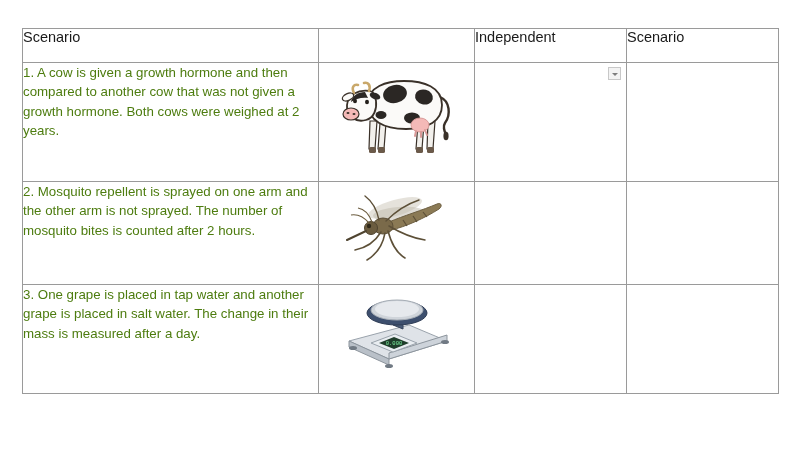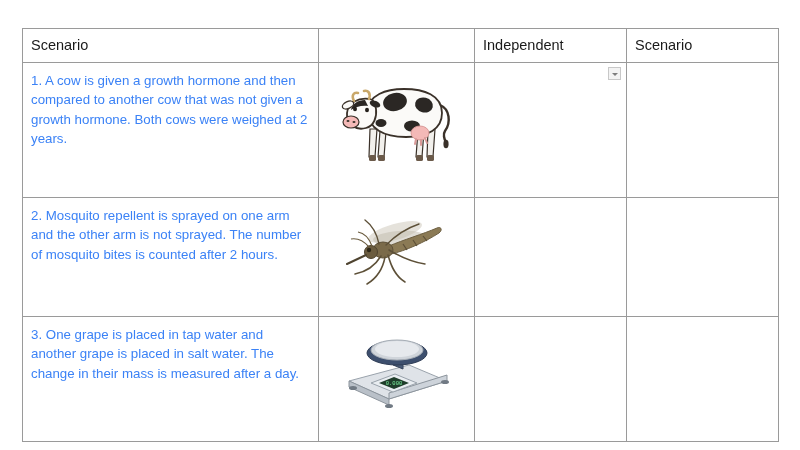--- a/index.html
+++ b/index.html
@@ -26,21 +26,21 @@
   }
   table.worksheet {
     border-collapse: collapse;
     width: 756px;
     table-layout: fixed;
     background: #ffffff;
   }
   table.worksheet td, table.worksheet th {
     border: 1px solid #9a9a9a;
     vertical-align: top;
-    padding: 8px;
+    padding: 0;
     background: #ffffff;
   }
   .col-scenario { width: 296px; }
   .col-image    { width: 156px; }
   .col-ind      { width: 152px; }
   .col-dep      { width: 152px; }
 
   .hdr-cell {
     height: 34px;
     font-size: 14.5px;
@@ -48,21 +48,21 @@
     font-weight: 400;
     text-align: left;
     padding: 8px 0 0 10px;
     box-sizing: border-box;
     vertical-align: top;
   }
   .scenario-cell {
     padding: 9px 10px 10px 10px;
     font-size: 13.3px;
     line-height: 1.45;
-    color: #3b82f6;
+    color: #4d7c0f;
     box-sizing: border-box;
   }
   .img-cell {
     text-align: center;
     vertical-align: middle;
     padding: 4px;
     box-sizing: border-box;
   }
   .answer-cell {
     position: relative;

